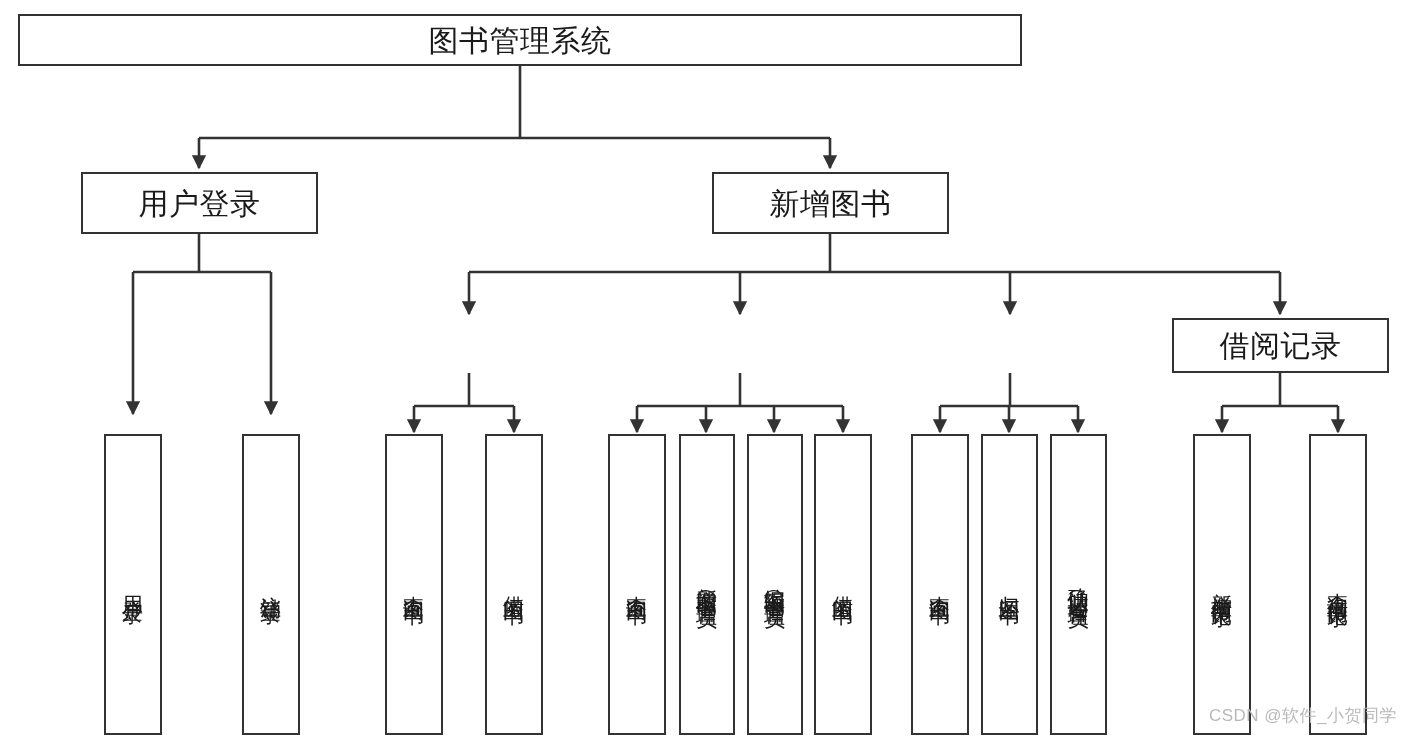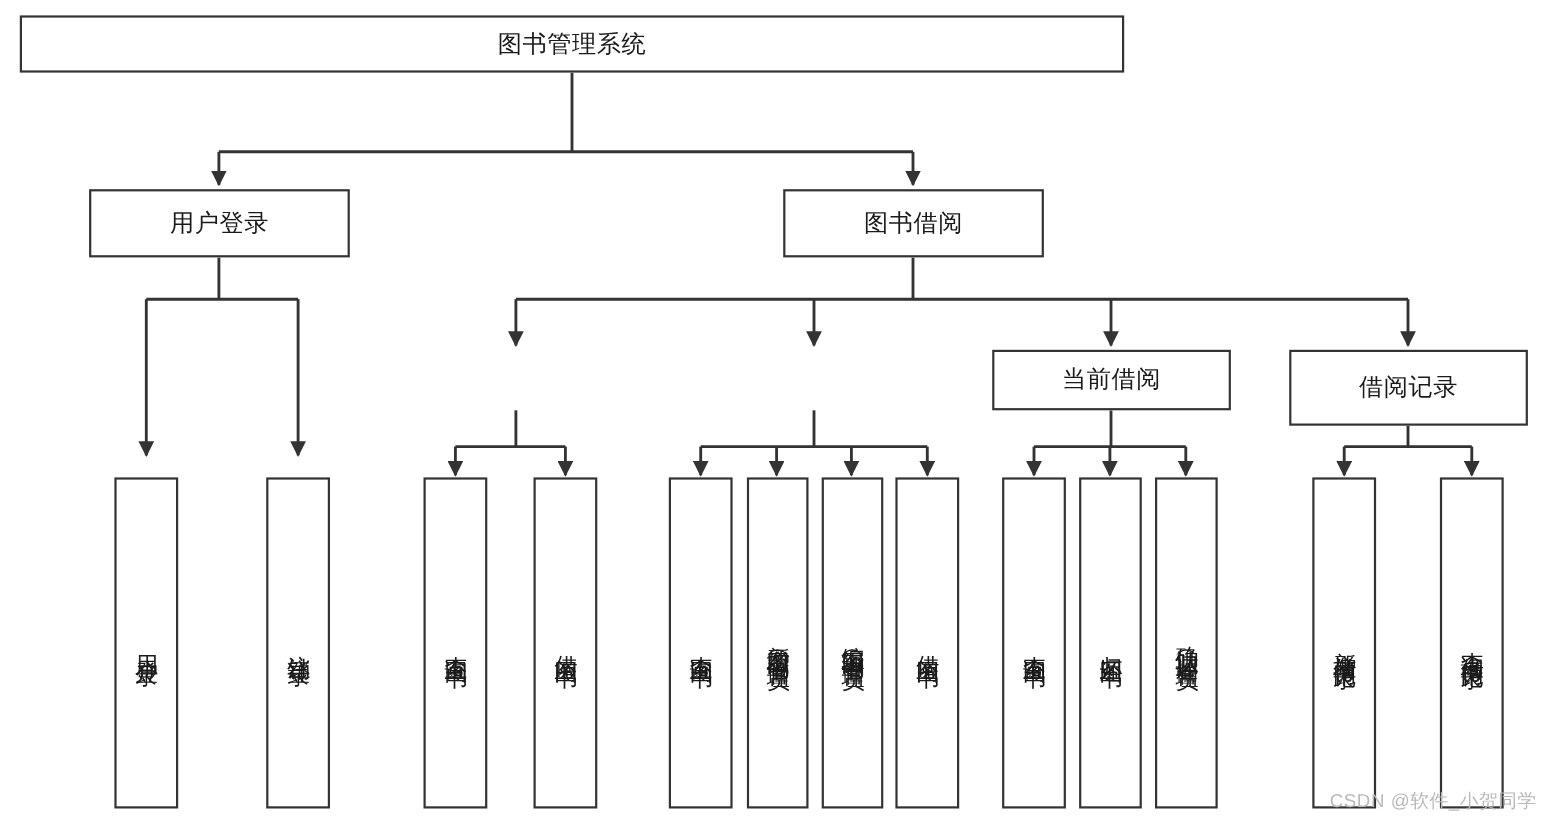--- a/index.html
+++ b/index.html
@@ -29,21 +29,21 @@
     position: absolute;
     box-sizing: border-box;
     background: #ffffff;
     border: 2px solid #333333;
     display: flex;
     align-items: center;
     justify-content: center;
     color: #1a1a1a;
   }
   .node.horiz {
-    font-size: 22px;
+    font-size: 30px;
     letter-spacing: 0.5px;
     line-height: 1.1;
   }
   .node.vert {
     writing-mode: vertical-rl;
     text-orientation: upright;
     font-size: 21px;
     letter-spacing: 3px;
     line-height: 1.1;
     padding: 4px 0;
@@ -55,21 +55,21 @@
     text-align: center;
     white-space: pre-line;
   }
   .node.vert .label {
     writing-mode: vertical-rl;
     text-orientation: upright;
   }
   #watermark {
     position: absolute;
     right: 8px;
-    bottom: 7px;
+    bottom: 20px;
     font-size: 17px;
     color: #b9b9b9;
     letter-spacing: 0.5px;
     white-space: nowrap;
   }
 </style>
 </head>
 <body>
 
 <div id="canvas">
@@ -125,27 +125,24 @@
   </svg>
 
   <div class="node horiz" style="left:18px; top:14px; width:1004px; height:52px;">
     <span class="label">图书管理系统</span>
   </div>
 
   <div class="node horiz" style="left:81px; top:172px; width:237px; height:62px;">
     <span class="label">用户登录</span>
   </div>
   <div class="node horiz" style="left:712px; top:172px; width:237px; height:62px;">
-    <span class="label">图书借阅</span>
+    <span class="label">新增图书</span>
   </div>
 
-  <div class="node horiz" style="left:902px; top:318px; width:217px; height:55px;">
-    <span class="label">当前借阅</span>
-  </div>
-  <div class="node horiz" style="left:1172px; top:318px; width:217px; height:69px;">
+  <div class="node horiz" style="left:1172px; top:318px; width:217px; height:55px;">
     <span class="label">借阅记录</span>
   </div>
 
   <div class="node vert" style="left:104px; top:434px; width:58px; height:301px;">
     <span class="label">用户登录</span>
   </div>
   <div class="node vert" style="left:242px; top:434px; width:58px; height:301px;">
     <span class="label">注销登录</span>
   </div>
 

